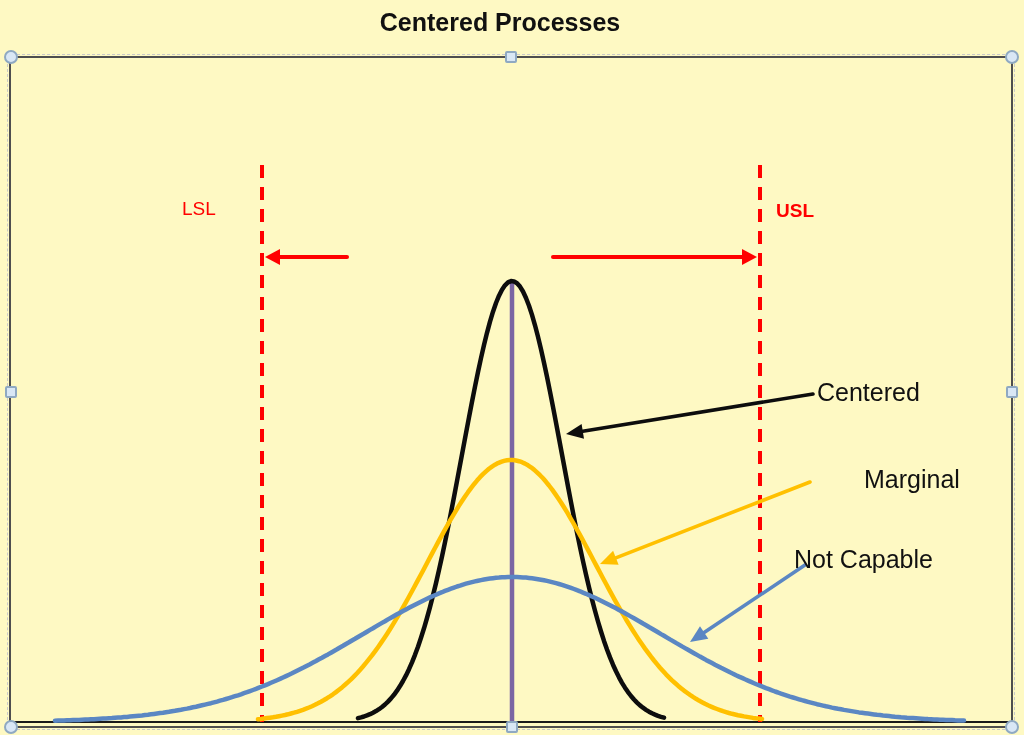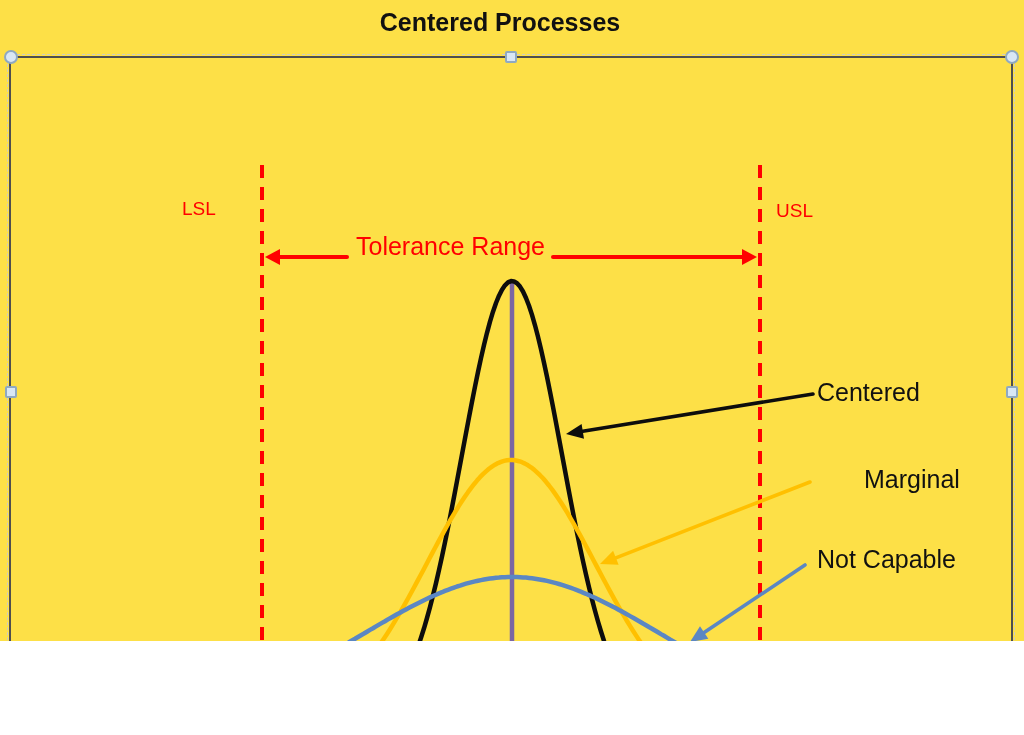--- a/index.html
+++ b/index.html
@@ -1,17 +1,17 @@
 <!DOCTYPE html>
 <html><head>
 <meta charset="utf-8">
 <style>
   html,body{margin:0;padding:0;background:#ffffff;}
   .stage{
-    position:relative;width:1024px;height:641px;background:#fde047;overflow:hidden;
+    position:relative;width:1024px;height:735px;background:#fef9c3;overflow:hidden;
     font-family:"Liberation Sans",sans-serif;
   }
   .chart-title{
     position:absolute;left:0;top:8px;width:1000px;text-align:center;
     font-size:25px;font-weight:bold;color:#111111;letter-spacing:0px;
   }
   .chart-box{
     position:absolute;left:9px;top:56px;width:1004px;height:672px;
     box-sizing:border-box;border:2px solid #4E4E4E;
     outline:1px dashed #C9C9C9;outline-offset:1px;
@@ -23,25 +23,25 @@
   }
   .handle.circle{width:14px;height:14px;border-radius:50%;}
   .handle.square{width:12px;height:12px;border-radius:2px;}
   #chart-svg{position:absolute;left:0;top:0;z-index:10;pointer-events:none;}
   .lbl{
     position:absolute;color:#111111;font-size:25px;white-space:nowrap;z-index:20;
     line-height:1.1;
   }
   .lbl-red{color:#FF0000;}
   #lbl-lsl{left:182px;top:199px;font-size:19px;}
-  #lbl-usl{left:776px;top:201px;font-size:19px;}
+  #lbl-usl{left:776px;top:201px;font-size:19px;font-weight:bold;}
   #lbl-tol{left:356px;top:233px;}
   #lbl-capable{left:817px;top:379px;}
   #lbl-marginal{left:864px;top:466px;}
-  #lbl-notcap{left:817px;top:546px;}
+  #lbl-notcap{left:794px;top:546px;}
 </style>
 </head>
 <body>
 
 <div class="stage">
 
   <div class="chart-title">Centered Processes</div>
 
   <div class="chart-box"></div>
 
@@ -60,21 +60,20 @@
       <line x1="813" y1="394" x2="582.7813730173152" y2="431.2823687421352" stroke="#0D0D0D" stroke-width="3.6" stroke-linecap="round"></line>
       <polygon points="566,434 584.0,438.7 581.6,423.9" fill="#0D0D0D"></polygon>
       <line x1="810" y1="482" x2="615.8355734481454" y2="557.8165856059622" stroke="#FFC000" stroke-width="3.6" stroke-linecap="round"></line>
       <polygon points="600,564 618.6,564.8 613.1,550.8" fill="#FFC000"></polygon>
       <line x1="805" y1="565" x2="704.125929036691" y2="632.5417692536938" stroke="#5B87C3" stroke-width="3.6" stroke-linecap="round"></line>
       <polygon points="690,642 708.3,638.8 700.0,626.3" fill="#5B87C3"></polygon>
     </svg>
 
   <div class="lbl lbl-red" id="lbl-lsl">LSL</div>
   <div class="lbl lbl-red" id="lbl-usl">USL</div>
-  <div class="lbl lbl-red" id="lbl-tol">Tolerance Range</div>
 
   <div class="lbl" id="lbl-capable">Centered</div>
   <div class="lbl" id="lbl-marginal">Marginal</div>
   <div class="lbl" id="lbl-notcap">Not Capable</div>
 
   <div class="handle circle" style="left:4px;top:50px;"></div>
   <div class="handle circle" style="left:1005px;top:50px;"></div>
   <div class="handle circle" style="left:4px;top:720px;"></div>
   <div class="handle circle" style="left:1005px;top:720px;"></div>
 

